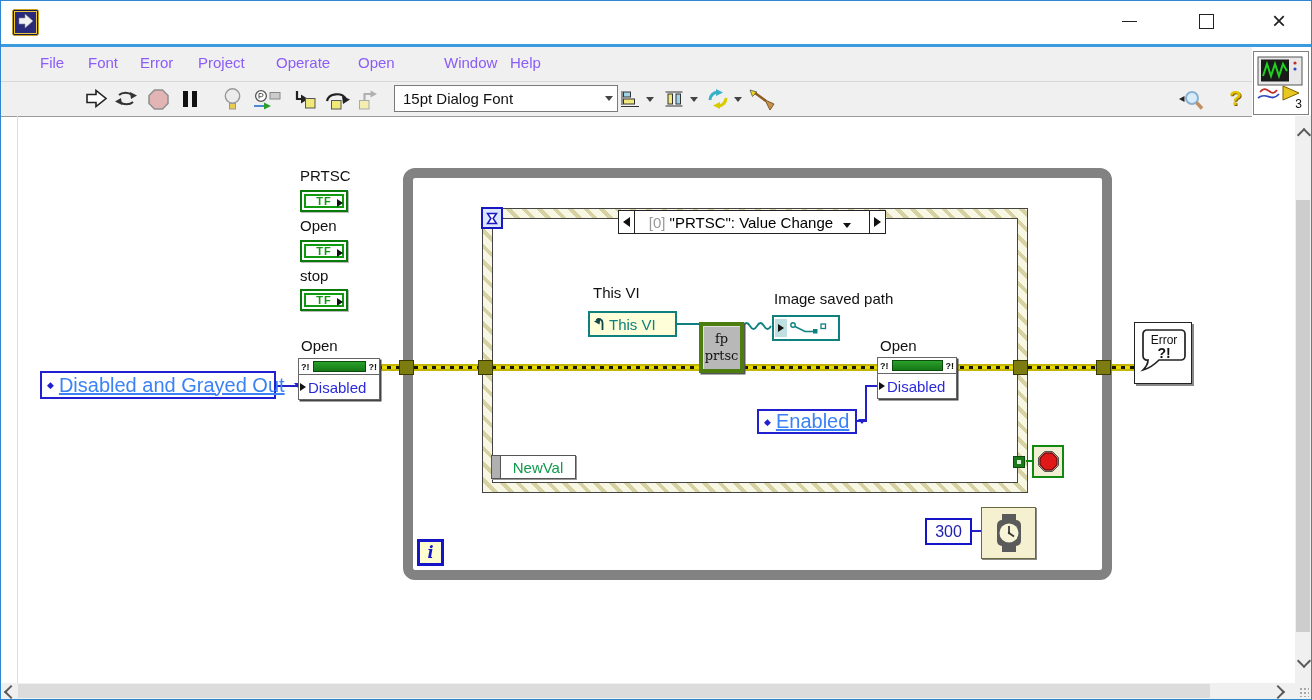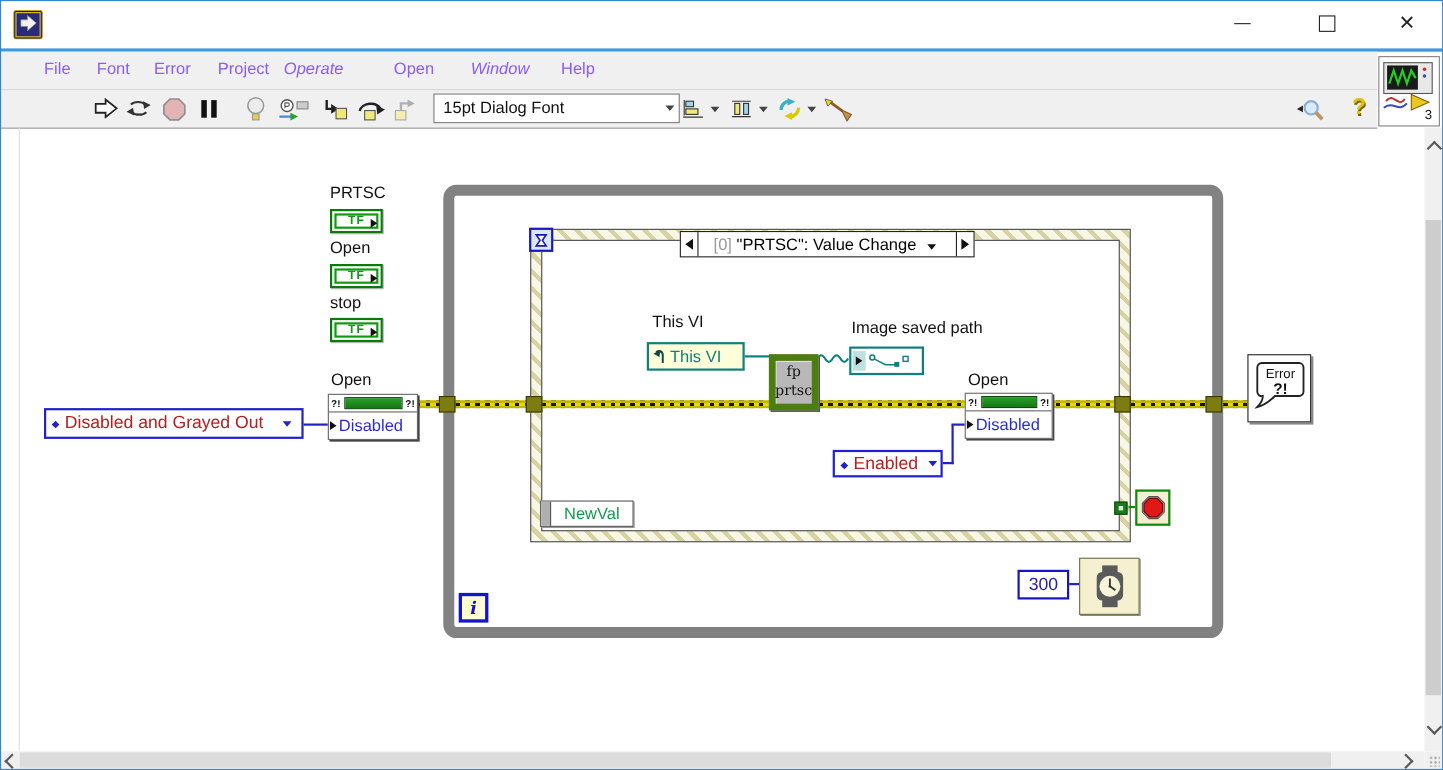--- a/index.html
+++ b/index.html
@@ -69,33 +69,33 @@
   .sel-tri.right{border-left:7px solid #111;}
 
   .timeout{position:absolute;left:481px;top:207px;width:22px;height:22px;background:#dde6ff;border:2px solid #1818c0;box-sizing:border-box;z-index:6;display:flex;align-items:center;justify-content:center;}
 
   .tf{position:absolute;width:48px;height:22px;box-sizing:border-box;border:2px solid #0a7a0a;background:#fff;padding:2px;display:flex;z-index:6;box-shadow:1px 1px 0 #bbb;}
   .tf-in{flex:1;border:2px solid #0f9a0f;display:flex;align-items:center;justify-content:center;font-size:11px;font-weight:700;color:#0f9a0f;letter-spacing:1px;position:relative;}
   .tf .tri-r{position:absolute;right:-1px;top:3px;}
 
   .enum{position:absolute;box-sizing:border-box;border:2px solid #2020d0;background:#fff;display:flex;align-items:center;padding:0 5px;gap:5px;z-index:6;}
   .enum .glyph{color:#2020d0;font-size:9px;}
-  .enum .etext{font-size:16px;color:#b91c1c;white-space:nowrap;flex:1;}
+  .enum .etext{font-size:20px;color:#3b82f6;white-space:nowrap;flex:1;text-decoration:underline;}
   .enum .dn-tri{border-top-color:#2020d0;}
 
   .prop{position:absolute;box-sizing:border-box;border:1px solid #666;background:#fff;box-shadow:1.5px 1.5px 0 #444;z-index:6;}
   .prop-r1{height:15px;border-bottom:1px solid #666;display:flex;align-items:center;justify-content:space-between;padding:0 2px;}
   .prop-r1 .q{font-size:9px;font-weight:700;color:#111;}
   .prop-bar{height:9px;background:linear-gradient(#2aa02a,#157815);border:1px solid #0a4a0a;flex:1;margin:0 3px;}
   .prop-r2{height:24px;display:flex;align-items:center;gap:2px;padding-left:1px;font-size:15px;color:#2a2ad8;}
 
   .thisvi{position:absolute;left:588px;top:311px;width:89px;height:26px;box-sizing:border-box;border:2px solid #0e8080;background:#feffd8;display:flex;align-items:center;gap:4px;padding:0 4px;z-index:6;}
   .thisvi .tv-text{color:#0e8080;font-size:15px;}
 
-  .subvi{position:absolute;left:699px;top:322px;width:45px;height:51px;box-sizing:border-box;background:#b8b8b8;border:6px solid #4d7c0f;box-shadow:inset 1px 1px 0 #e0e0e0, 1.5px 1.5px 0 #555;z-index:6;
+  .subvi{position:absolute;left:699px;top:322px;width:45px;height:51px;box-sizing:border-box;background:#b8b8b8;border:4px solid #4d7c0f;box-shadow:inset 1px 1px 0 #e0e0e0, 1.5px 1.5px 0 #555;z-index:6;
     display:flex;flex-direction:column;align-items:center;justify-content:center;font-family:"DejaVu Serif",serif;font-size:13px;color:#111;line-height:1.25;}
 
   .pathind{position:absolute;left:772px;top:315px;width:68px;height:26px;box-sizing:border-box;border:2px solid #0e8080;background:#fff;display:flex;align-items:center;padding:1px;gap:2px;z-index:6;}
   .pathind .pbx{width:12px;height:18px;background:#bfe0e0;display:flex;align-items:center;justify-content:center;}
 
   .newval{position:absolute;left:491px;top:455px;width:85px;height:24px;box-sizing:border-box;border:1px solid #555;background:#fff;display:flex;align-items:center;z-index:6;box-shadow:1px 1px 0 #999;}
   .newval .bar{width:8px;align-self:stretch;background:#b0b0b0;border-right:1px solid #555;}
   .newval .nv-text{flex:1;text-align:center;font-size:15px;color:#12994c;}
 
   .cond{position:absolute;left:1032px;top:445px;width:32px;height:33px;box-sizing:border-box;border:2px solid #0f8a0f;background:#f2eed4;display:flex;align-items:center;justify-content:center;z-index:6;}
@@ -132,23 +132,23 @@
     <div class="wbtn" style="left:1256px;">
         <span class="close-glyph">×</span>
       </div>
   </div>
 
   <div class="menubar">
     <span class="menu-item" style="left:12px;">File</span>
     <span class="menu-item" style="left:60px;">Font</span>
     <span class="menu-item" style="left:112px;">Error</span>
     <span class="menu-item" style="left:170px;">Project</span>
-    <span class="menu-item" style="left:230px;font-style:italic;">Operate</span>
+    <span class="menu-item" style="left:248px;">Operate</span>
     <span class="menu-item" style="left:330px;">Open</span>
-    <span class="menu-item" style="left:400px;font-style:italic;">Window</span>
+    <span class="menu-item" style="left:416px;">Window</span>
     <span class="menu-item" style="left:482px;">Help</span>
   </div>
 
   <div class="toolbar">
     <div class="tbtn" style="left:85px;top:7px;">
       <svg width="24" height="19">
           <path d="M2 5.5h9V1.5l10 8-10 8v-4H2z" fill="#fff" stroke="#222" stroke-width="1.6"></path>
         </svg>
     </div>
     <div class="tbtn" style="left:114px;top:6px;">

